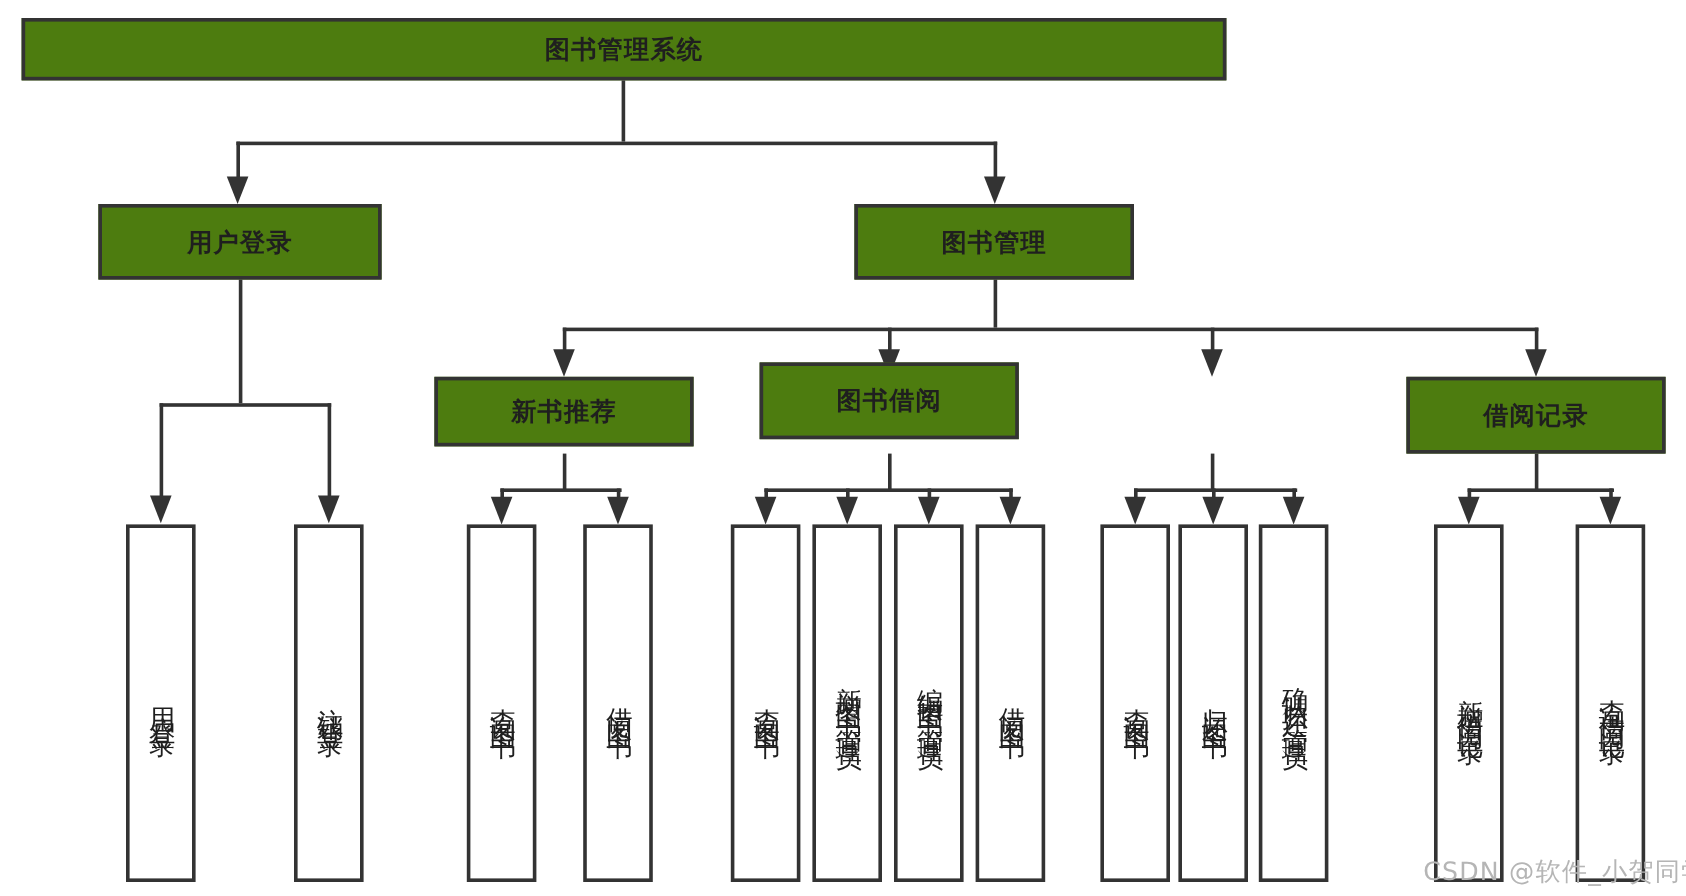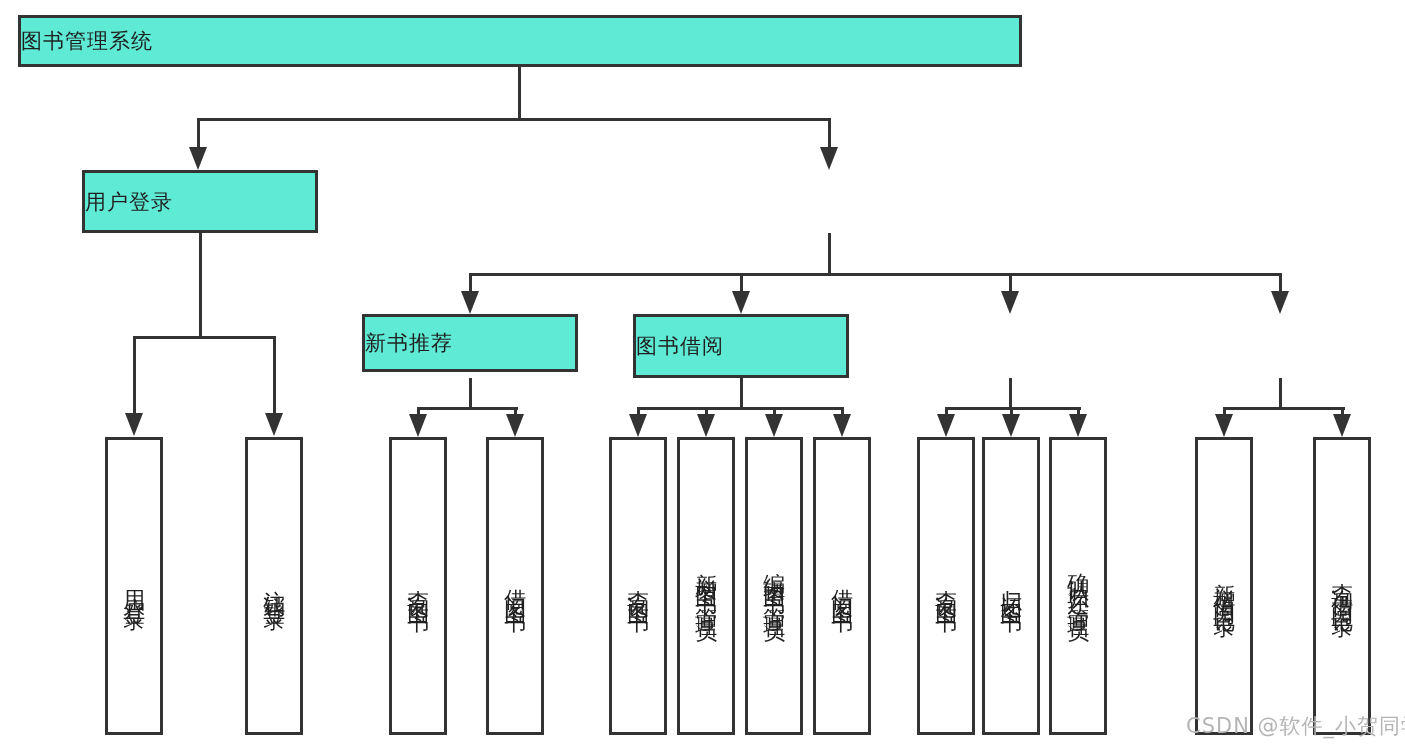--- a/index.html
+++ b/index.html
@@ -3,23 +3,23 @@
 <meta charset="utf-8">
 <style>
   html,body { margin:0; padding:0; background:#ffffff; }
   #stage {
     position:relative; width:1405px; height:747px; background:#ffffff;
     font-family:"DejaVu Sans","Liberation Sans",sans-serif;
     color:#1f1f1f; overflow:hidden;
   }
   .box {
     position:absolute; box-sizing:border-box;
-    border:3px solid #333333; background:#5eead4;
-    display:flex; align-items:center; justify-content:flex-start;
-    font-size:21px; letter-spacing:1px; white-space:nowrap;
+    border:3px solid #333333; background:#4d7c0f;
+    display:flex; align-items:center; justify-content:center;
+    font-size:21px; letter-spacing:1px; white-space:nowrap;font-weight:bold;
   }
   .vbox {
     position:absolute; box-sizing:border-box;
     border:3px solid #333333; background:#ffffff;
     display:flex; align-items:center; justify-content:center;
     top:437px; width:58px; height:298px;
   }
   .vbox .vtext {
     writing-mode:vertical-rl; text-orientation:mixed;
     font-size:22px; letter-spacing:7px; line-height:1.2;
@@ -49,37 +49,43 @@
   <div class="vline" style="left:518px; top:67px; height:51px;"></div>
   <div class="hline" style="left:197px; top:118px; width:634px;"></div>
   <div class="vline" style="left:197px; top:118px; height:33px;"></div>
   <div class="ahead" style="left:189px; top:147px;"></div>
   <div class="vline" style="left:828px; top:118px; height:33px;"></div>
   <div class="ahead" style="left:820px; top:147px;"></div>
 
   <div class="box" style="left:82px; top:170px; width:236px; height:63px;">
     <span>用户登录</span>
   </div>
+  <div class="box" style="left:712px; top:170px; width:233px; height:63px;">
+    <span>图书管理</span>
+  </div>
 
   <div class="vline" style="left:828px; top:233px; height:40px;"></div>
   <div class="hline" style="left:469px; top:273px; width:813px;"></div>
   <div class="vline" style="left:469px; top:273px; height:20px;"></div>
   <div class="ahead" style="left:461px; top:291px;"></div>
   <div class="vline" style="left:740px; top:273px; height:20px;"></div>
   <div class="ahead" style="left:732px; top:291px;"></div>
   <div class="vline" style="left:1009px; top:273px; height:20px;"></div>
   <div class="ahead" style="left:1001px; top:291px;"></div>
   <div class="vline" style="left:1279px; top:273px; height:20px;"></div>
   <div class="ahead" style="left:1271px; top:291px;"></div>
 
   <div class="box" style="left:362px; top:314px; width:216px; height:58px;">
     <span>新书推荐</span>
   </div>
-  <div class="box" style="left:633px; top:314px; width:216px; height:64px;">
+  <div class="box" style="left:633px; top:302px; width:216px; height:64px;">
     <span>图书借阅</span>
+  </div>
+  <div class="box" style="left:1172px; top:314px; width:216px; height:64px;">
+    <span>借阅记录</span>
   </div>
 
   <div class="vline" style="left:199px; top:233px; height:103px;"></div>
   <div class="hline" style="left:133px; top:336px; width:143px;"></div>
   <div class="vline" style="left:133px; top:336px; height:80px;"></div>
   <div class="ahead" style="left:125px; top:413px;"></div>
   <div class="vline" style="left:273px; top:336px; height:80px;"></div>
   <div class="ahead" style="left:265px; top:413px;"></div>
 
   <div class="vline" style="left:469px; top:378px; height:31px;"></div>

